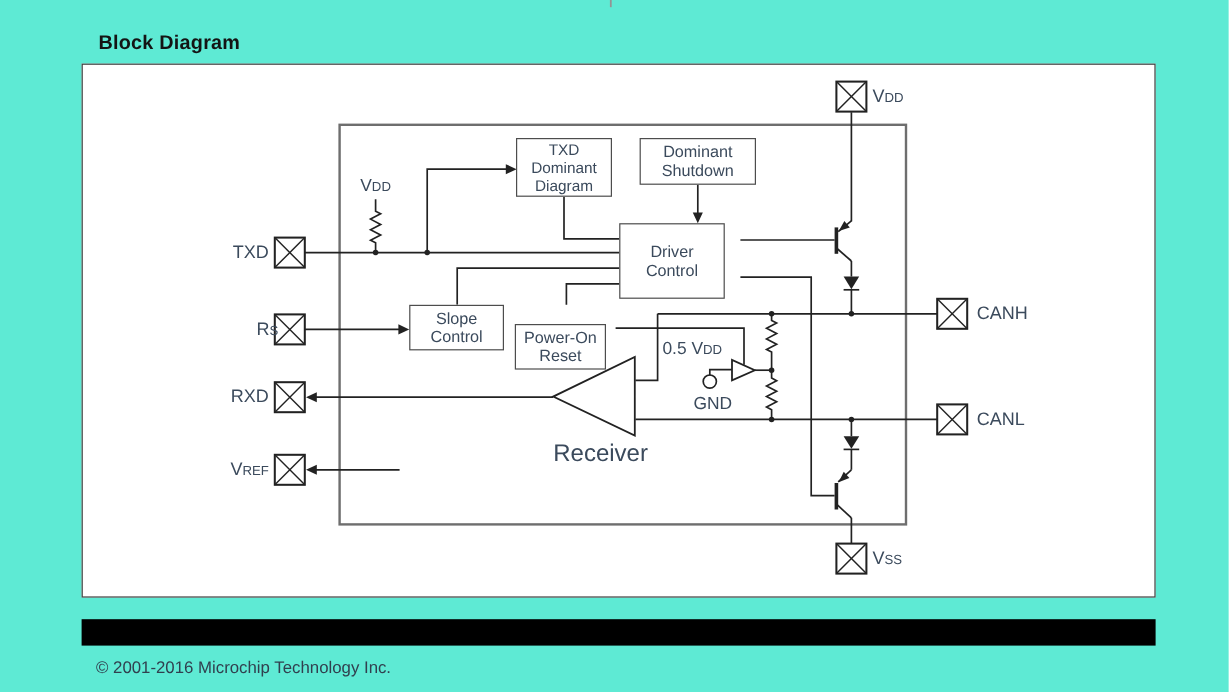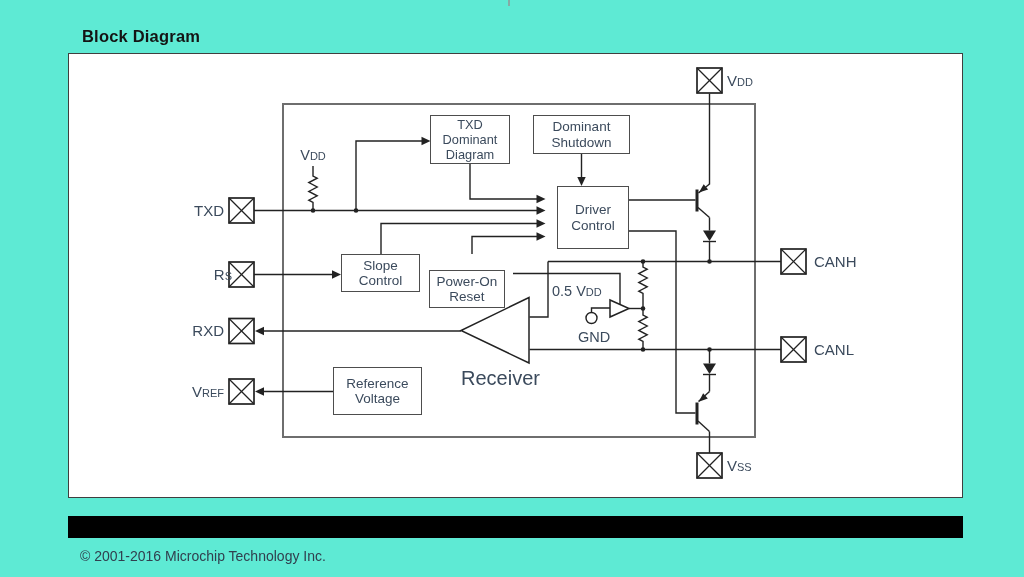--- a/index.html
+++ b/index.html
@@ -211,35 +211,31 @@
 
   <div class="abs blk" style="left:430px;top:115px;width:80px;height:49px;font-size:12.8px;line-height:15px">
     <div>TXD</div>
     <div>Dominant</div>
     <div>Diagram</div>
   </div>
   <div class="abs blk" style="left:533px;top:115px;width:97px;height:39px">
     <div>Dominant</div>
     <div>Shutdown</div>
   </div>
-  <div class="abs blk" style="left:557px;top:186px;width:72px;height:63px">
+  <div class="abs blk" style="left:516px;top:186px;width:88px;height:63px">
     <div>Driver</div>
     <div>Control</div>
   </div>
   <div class="abs blk" style="left:341px;top:254px;width:79px;height:38px">
     <div>Slope</div>
     <div>Control</div>
   </div>
   <div class="abs blk" style="left:429px;top:270px;width:76px;height:38px">
     <div>Power-On</div>
     <div>Reset</div>
-  </div>
-  <div class="abs blk" style="left:333px;top:367px;width:89px;height:48px">
-    <div>Reference</div>
-    <div>Voltage</div>
   </div>
 
   <div class="abs rxlabel c" style="left:461px;top:367px;width:76px">Receiver</div>
 
   <div class="abs lbl r" style="left:140px;top:202.5px;width:84px">TXD</div>
   <div class="abs lbl r" style="left:148px;top:266.5px;width:84px"><span>R</span><span class="sub">S</span></div>
   <div class="abs lbl r" style="left:140px;top:323px;width:84px">RXD</div>
   <div class="abs lbl r" style="left:140px;top:383.5px;width:84px"><span>V</span><span class="sub">REF</span></div>
   <div class="abs lbl" style="left:727px;top:72.5px"><span>V</span><span class="sub">DD</span></div>
   <div class="abs lbl" style="left:814px;top:254px">CANH</div>

